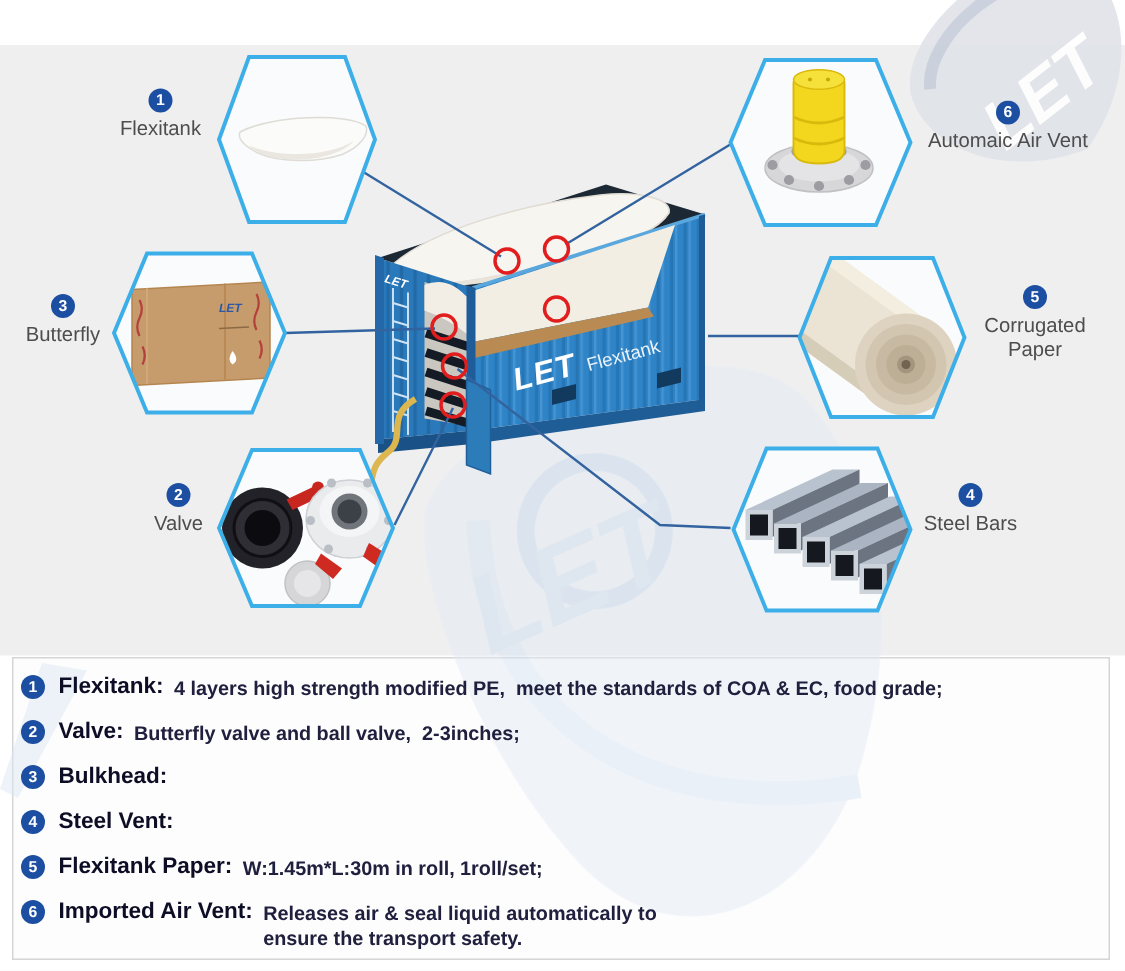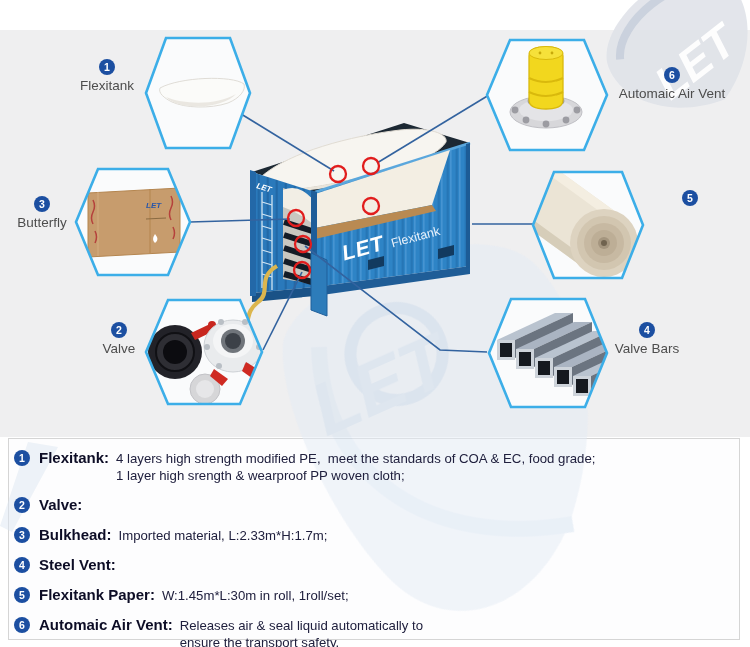--- a/index.html
+++ b/index.html
@@ -22,21 +22,21 @@
   
   .list-box{position:absolute;left:8px;top:438px;width:732px;height:202px;
             background:#fdfdfe;border:1px solid #d5d5d5;box-sizing:border-box;z-index:1;}
   .list-content{position:absolute;left:8px;top:438px;width:732px;z-index:3;
                 padding:11px 8px 0 6px;box-sizing:border-box;}
   .spec-item{display:flex;align-items:flex-start;margin-bottom:12px;}
   .spec-item .badge{flex:0 0 16px;margin:1px 9px 0 0;}
   .spec-label{font-weight:bold;font-size:15px;color:#0d0d26;margin-right:7px;
               white-space:nowrap;line-height:18px;text-align:center;}
   .spec-desc{font-size:13.2px;color:#20203e;line-height:17px;padding-top:1px;}
-  .spec-desc span{display:block;white-space:pre;}
+  .spec-desc span{display:block;white-space:pre;font-weight:bold;}
   
   .hex-fill{fill:#fafbfc;}
   .hex-stroke{fill:none;stroke:#3caee8;stroke-width:2.6;}
   .cline{stroke:#33639f;stroke-width:1.6;fill:none;}
   .marker{fill:none;stroke:#e11d1d;stroke-width:2.3;}
 </style>
 </head>
 <body>
 
 <div class="page">
@@ -316,64 +316,64 @@
   <div class="callout" id="co6">
     <span class="badge">6</span>
     <div>Automaic Air Vent</div>
   </div>
   <div class="callout" id="co3">
     <span class="badge">3</span>
     <div>Butterfly</div>
   </div>
   <div class="callout" id="co5">
     <span class="badge">5</span>
+    <div>Corrugated Paper</div>
   </div>
   <div class="callout" id="co2">
     <span class="badge">2</span>
     <div>Valve</div>
   </div>
   <div class="callout" id="co4">
     <span class="badge">4</span>
-    <div>Valve Bars</div>
+    <div>Steel Bars</div>
   </div>
 
   <div class="list-content">
     <div class="spec-item">
       <span class="badge">1</span>
       <span class="spec-label">Flexitank:</span>
       <span class="spec-desc">
         <span>4 layers high strength modified PE,  meet the standards of COA &amp; EC, food grade;</span>
-        <span>1 layer high srength &amp; wearproof PP woven cloth;</span>
       </span>
     </div>
     <div class="spec-item">
       <span class="badge">2</span>
       <span class="spec-label">Valve:</span>
+      <span class="spec-desc">
+        <span>Butterfly valve and ball valve,  2-3inches;</span>
+      </span>
     </div>
     <div class="spec-item">
       <span class="badge">3</span>
       <span class="spec-label">Bulkhead:</span>
-      <span class="spec-desc">
-        <span>Imported material, L:2.33m*H:1.7m;</span>
-      </span>
     </div>
     <div class="spec-item">
       <span class="badge">4</span>
       <span class="spec-label">Steel Vent:</span>
     </div>
     <div class="spec-item">
       <span class="badge">5</span>
       <span class="spec-label">Flexitank Paper:</span>
       <span class="spec-desc">
         <span>W:1.45m*L:30m in roll, 1roll/set;</span>
       </span>
     </div>
     <div class="spec-item">
       <span class="badge">6</span>
-      <span class="spec-label">Automaic Air Vent:</span>
+      <span class="spec-label">Imported Air Vent:</span>
       <span class="spec-desc">
         <span>Releases air &amp; seal liquid automatically to</span>
         <span>ensure the transport safety.</span>
       </span>
     </div>
   </div>
 
 </div>
 
 </body></html>

